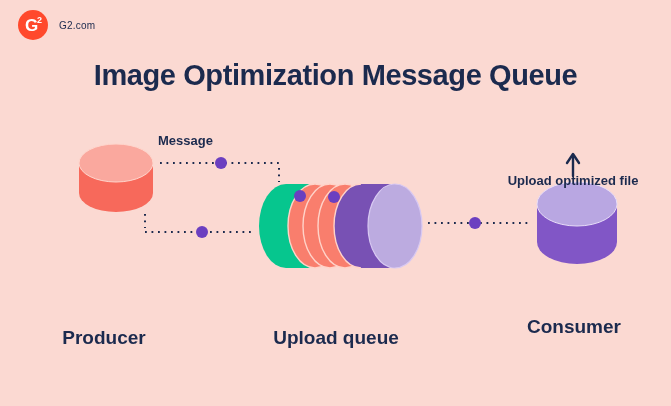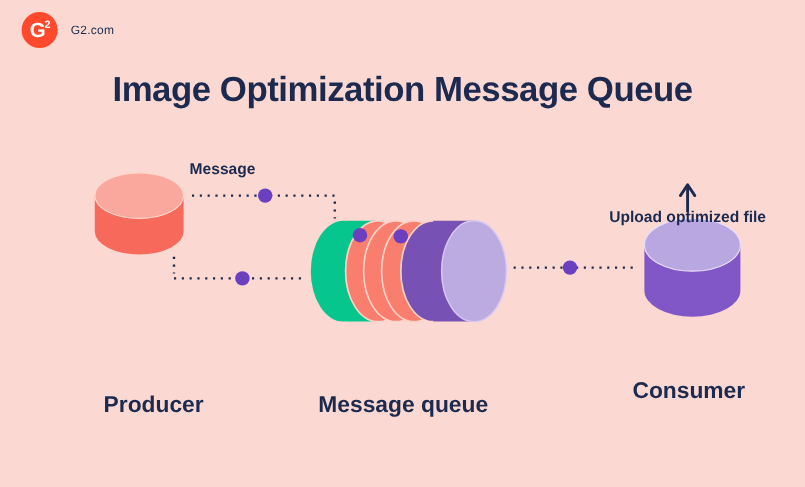--- a/index.html
+++ b/index.html
@@ -37,21 +37,21 @@
   .co-top{fill:var(--consumer-top,#b9a7e2); stroke:#e8ddf8; stroke-width:1;}
   .co-body{fill:var(--consumer-body,#8156c6);}
   .dotted{fill:none; stroke:var(--navy-text,#1b2a4e); stroke-width:2; stroke-dasharray:1.8 4.7;}
   .flow-dot{fill:var(--flow-dot,#6b3fc0);}
   .arrow{fill:none; stroke:var(--navy-text,#1b2a4e); stroke-width:2.4; stroke-linecap:round; stroke-linejoin:round;}
   
   .lbl{position:absolute; color:var(--navy-text,#1b2a4e); font-weight:700; white-space:nowrap;}
   .lbl-images{left:158px; top:133px; font-size:13px;}
   .lbl-upload{left:573px; top:133px; transform:translateX(-50%); font-size:13px;margin-top:40px;}
   .lbl-big{font-size:19px; font-weight:800; transform:translateX(-50%);}
-  .lbl-producer{left:128px; top:327px;}
+  .lbl-producer{left:104px; top:327px;}
   .lbl-queue{left:336px; top:327px;}
   .lbl-consumer{left:574px; top:316px;}
 </style>
 </head>
 <body>
 
 <div class="stage">
 
   <div class="header">
     <div class="logo">
@@ -99,16 +99,16 @@
 
     <g>
       <path class="arrow" d="M573,176 V157"></path>
       <path class="arrow" d="M567,163 L573,154 L579,163"></path>
     </g>
   </svg>
 
   <div class="lbl lbl-images">Message</div>
   <div class="lbl lbl-upload">Upload optimized file</div>
   <div class="lbl lbl-big lbl-producer">Producer</div>
-  <div class="lbl lbl-big lbl-queue">Message queue</div>
+  <div class="lbl lbl-big lbl-queue">Upload queue</div>
   <div class="lbl lbl-big lbl-consumer">Consumer</div>
 
 </div>
 
 </body></html>

